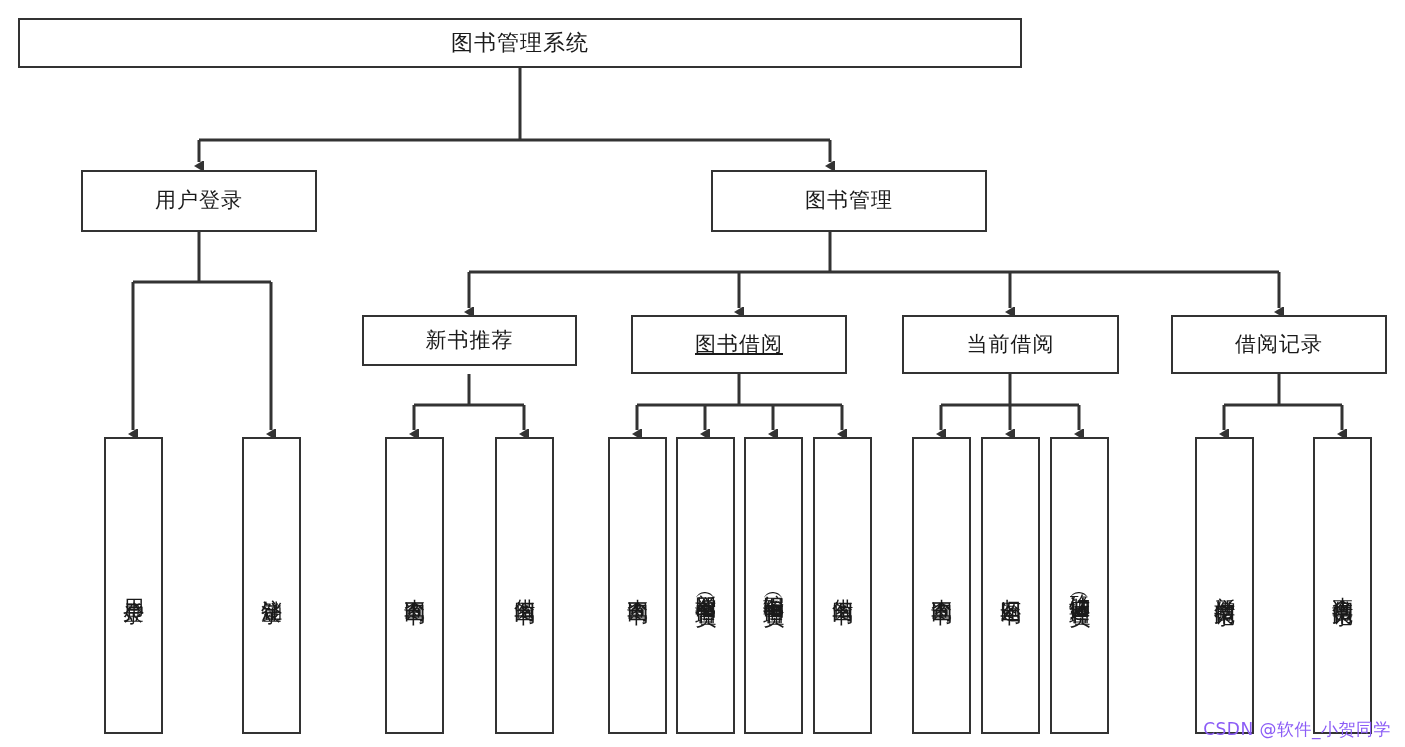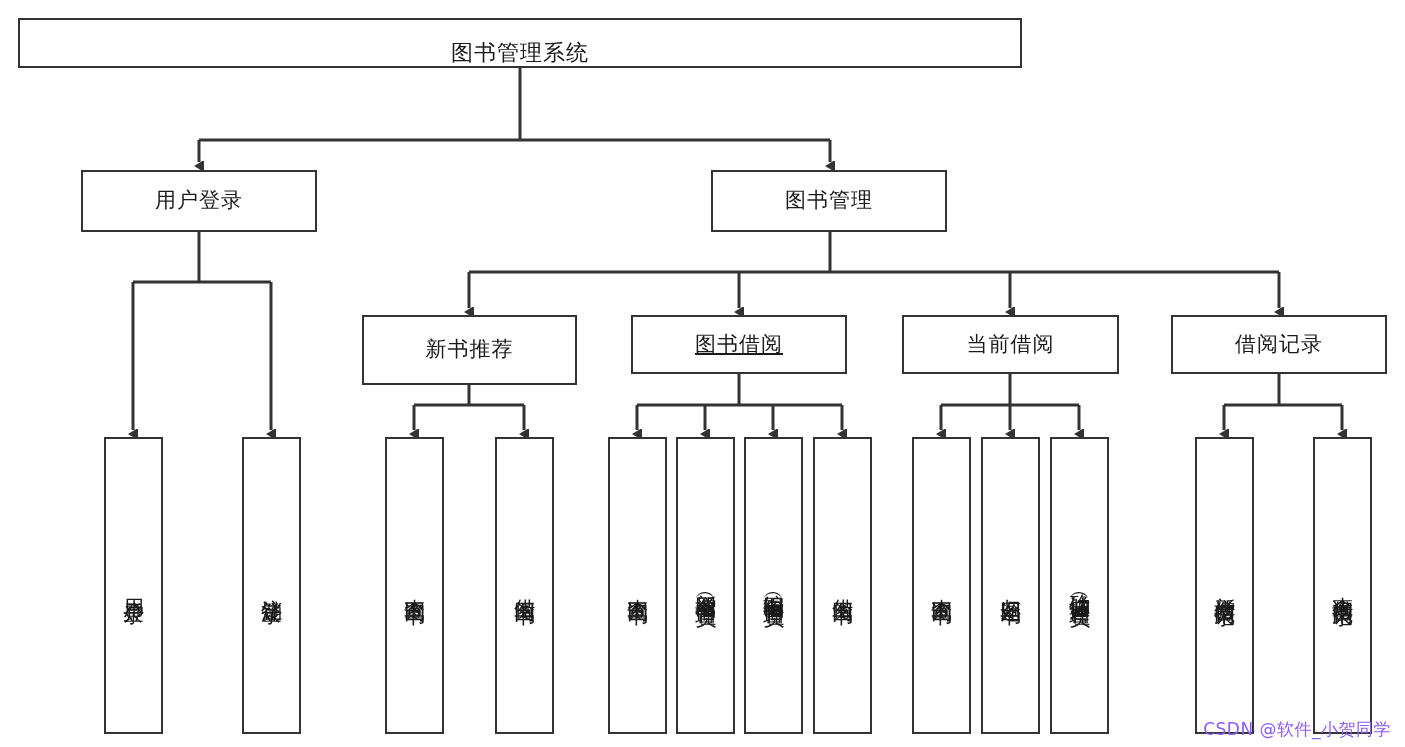--- a/index.html
+++ b/index.html
@@ -115,32 +115,32 @@
       <path d="M1010,405 L1010,430" marker-end="url(#arrow)"></path>
       <path d="M1079,405 L1079,430" marker-end="url(#arrow)"></path>
 
       <path d="M1279,374 L1279,405"></path>
       <path d="M1224,405 L1342,405"></path>
       <path d="M1224,405 L1224,430" marker-end="url(#arrow)"></path>
       <path d="M1342,405 L1342,430" marker-end="url(#arrow)"></path>
     </g>
   </svg>
 
-  <div class="node node-h node-root" style="left:18px; top:18px; width:1004px; height:50px;align-items:flex-end;">
+  <div class="node node-h node-root" style="left:18px; top:18px; width:1004px; height:50px;">
     <span class="label">图书管理系统</span>
   </div>
 
   <div class="node node-h" style="left:81px; top:170px; width:236px; height:62px;">
     <span class="label">用户登录</span>
   </div>
-  <div class="node node-h" style="left:711px; top:170px; width:236px; height:62px;">
+  <div class="node node-h" style="left:711px; top:170px; width:276px; height:62px;">
     <span class="label">图书管理</span>
   </div>
 
-  <div class="node node-h" style="left:362px; top:315px; width:215px; height:70px;font-family:Liberation Serif, serif;">
+  <div class="node node-h" style="left:362px; top:315px; width:215px; height:51px;font-family:Liberation Serif, serif;">
     <span class="label">新书推荐</span>
   </div>
   <div class="node node-h" style="left:631px; top:315px; width:216px; height:59px;text-decoration:underline;">
     <span class="label">图书借阅</span>
   </div>
   <div class="node node-h" style="left:1171px; top:315px; width:216px; height:59px;">
     <span class="label">借阅记录</span>
   </div>
   <div class="node node-h" style="left:902px; top:315px; width:217px; height:59px;">
     <span class="label">当前借阅</span>

